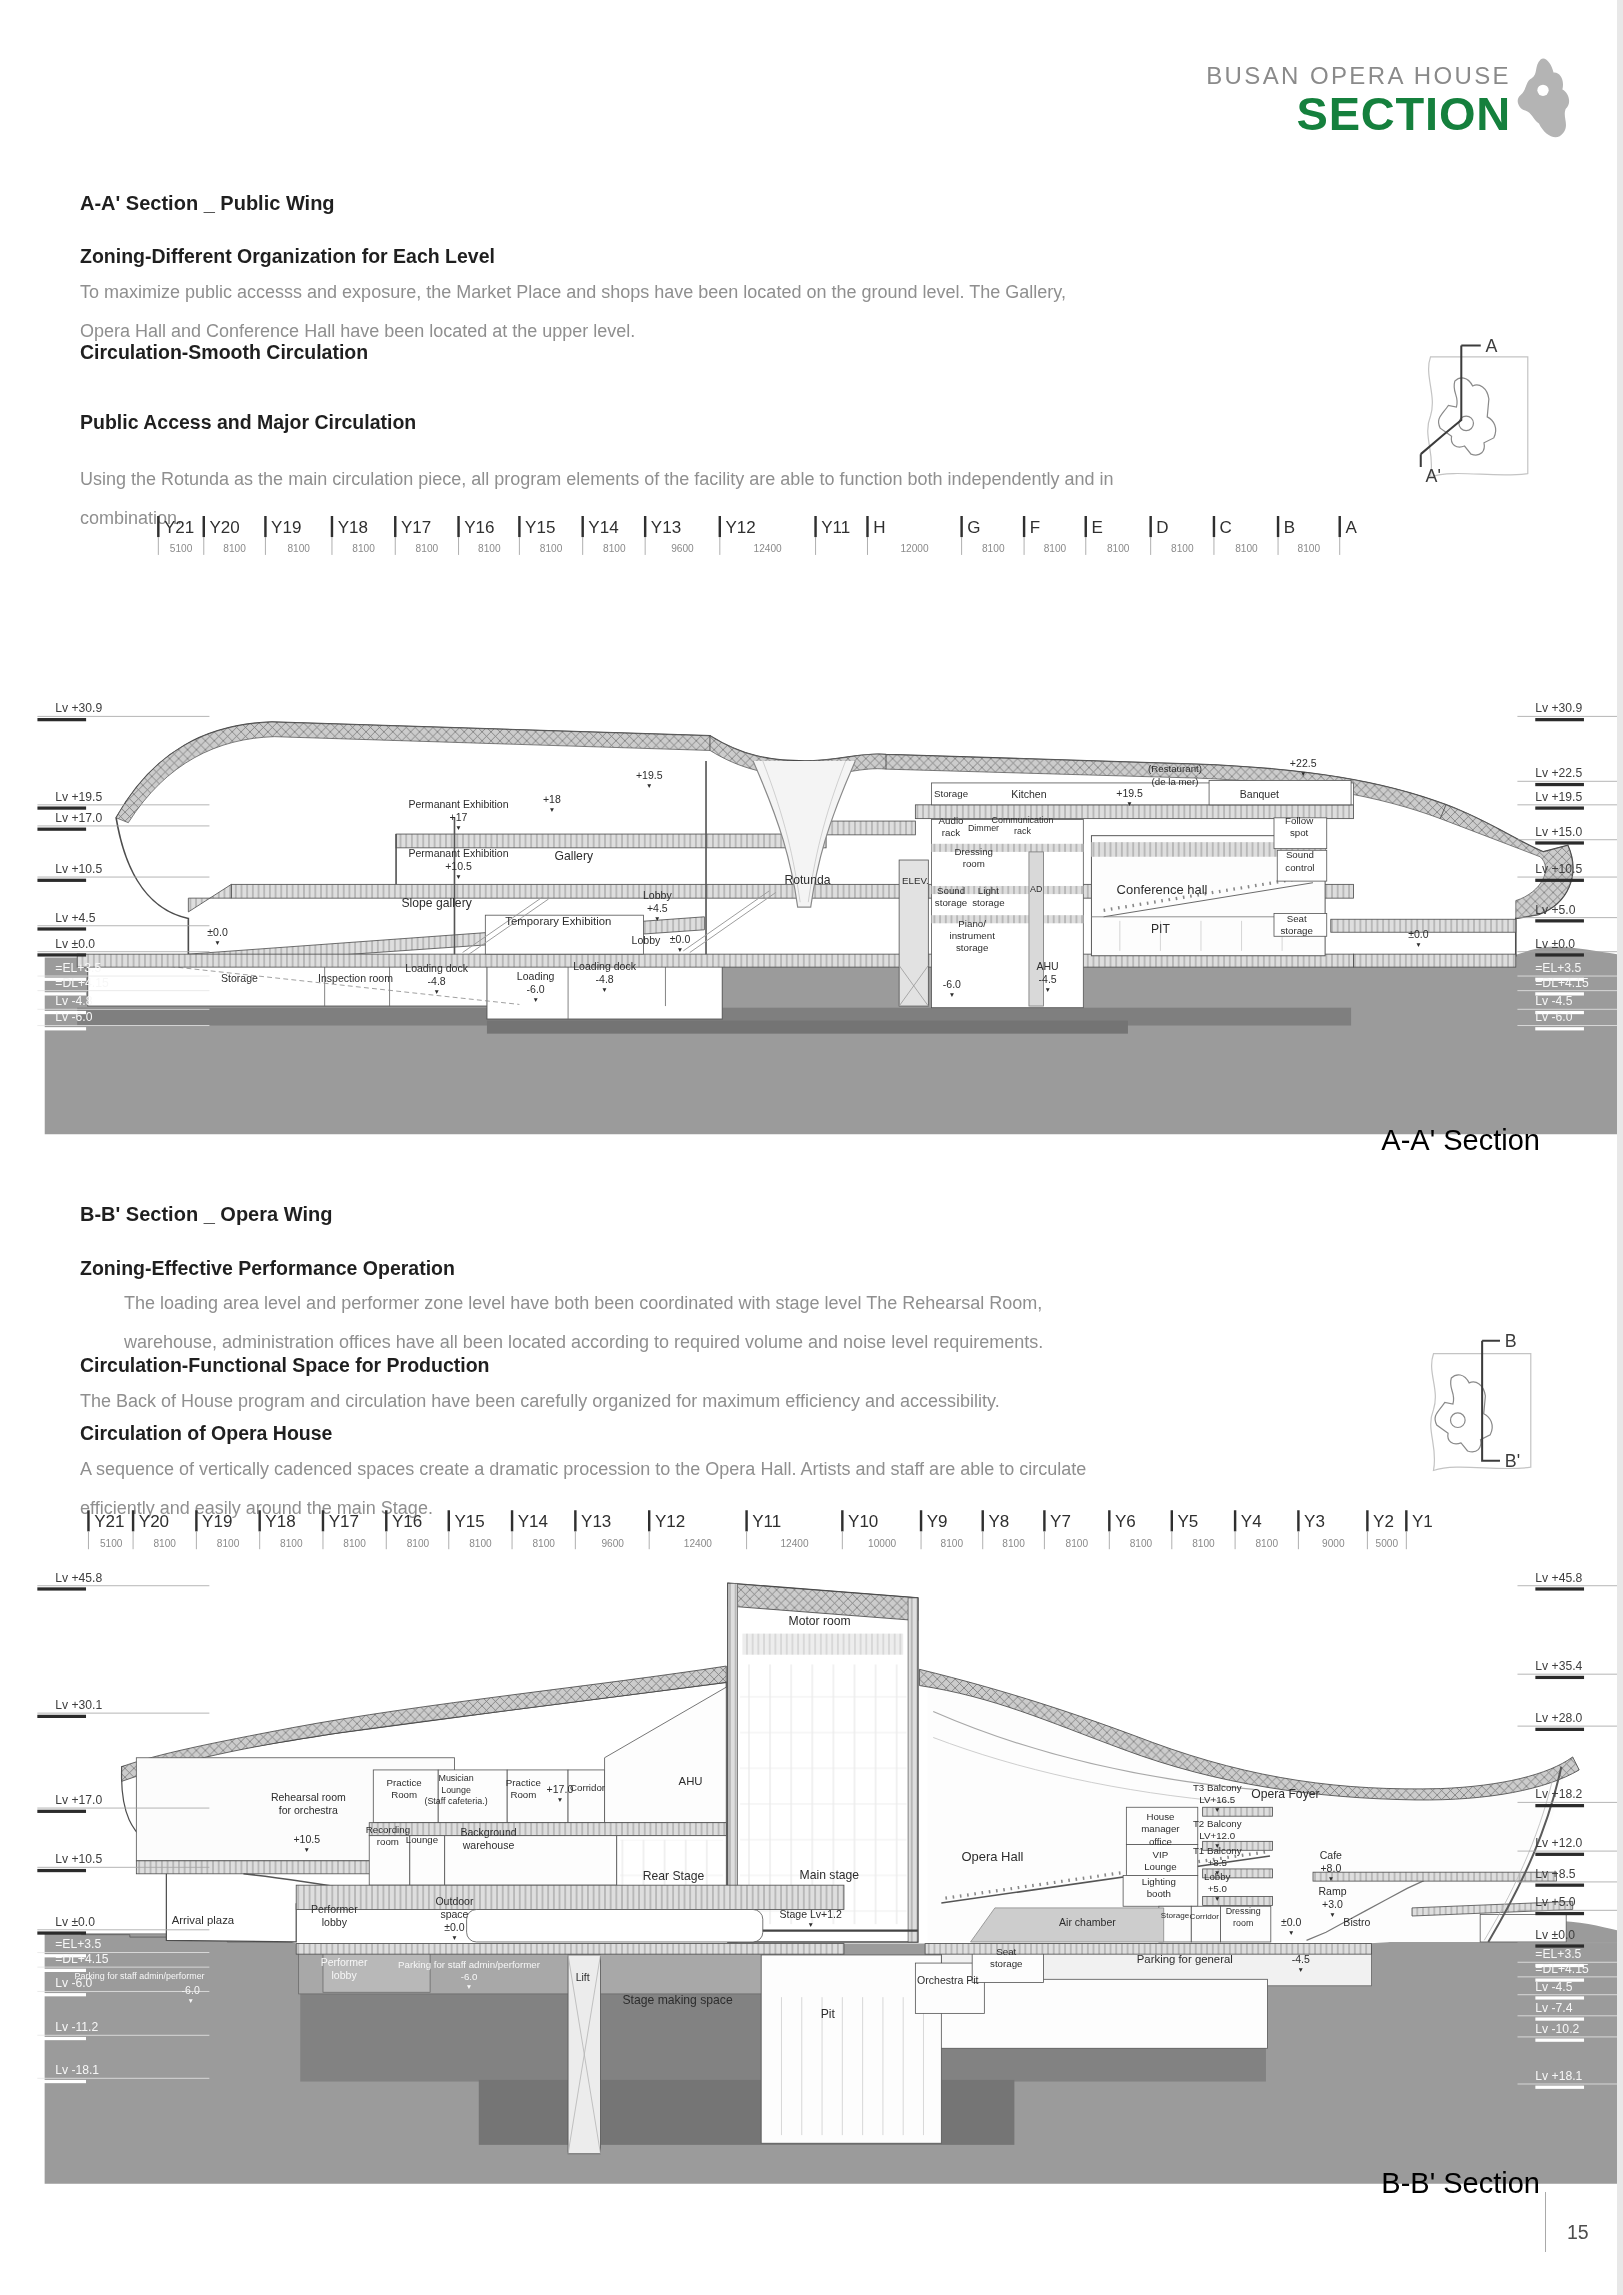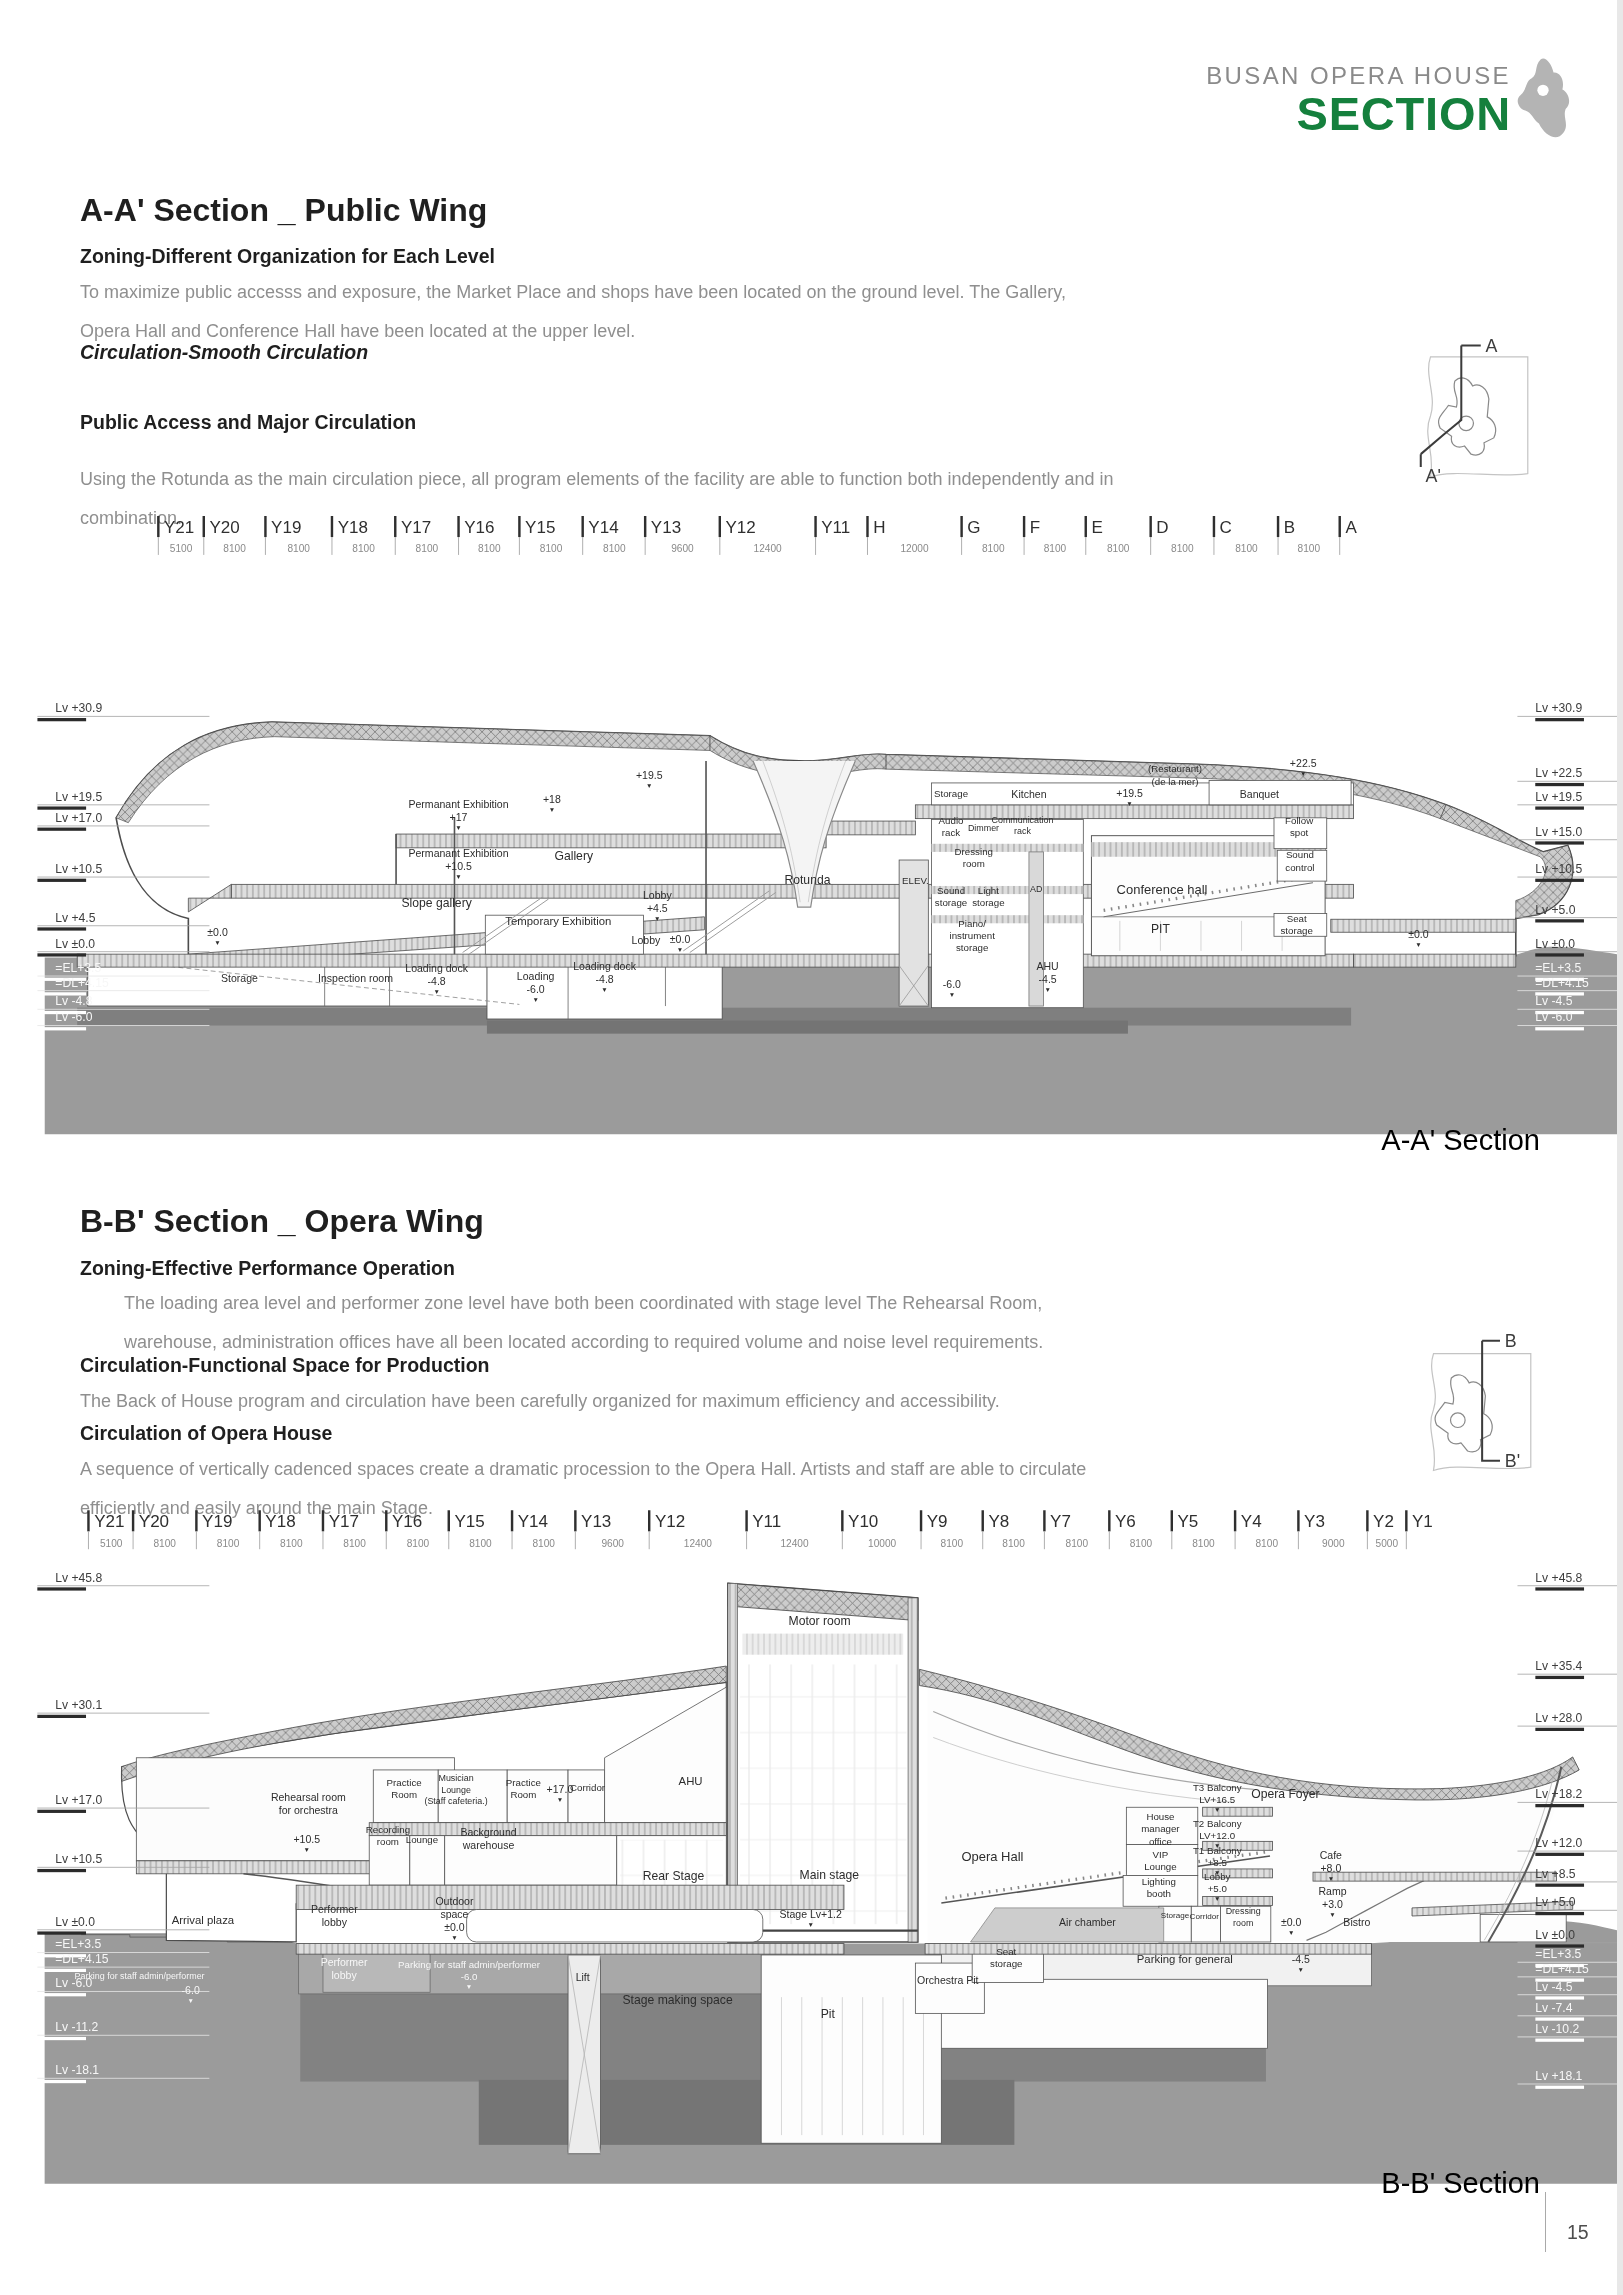--- a/index.html
+++ b/index.html
@@ -1,21 +1,21 @@
 <!DOCTYPE html>
 <html style="font-size:13px"><head>
 <meta charset="utf-8">
 <style>
   html,body{margin:0;padding:0;background:#e8e8e8;}
   .page{position:relative;width:1617px;height:2295px;background:#ffffff;overflow:hidden;
         font-family:"Liberation Sans",sans-serif;color:#2b2b2b;}
   .abs{position:absolute;}
   .brand{font-size:24px;letter-spacing:2.4px;color:#8a8a8a;white-space:nowrap;}
   .logo-title{font-size:47px;font-weight:bold;color:#15803d;letter-spacing:0.8px;white-space:nowrap;}
-  h2.sec-head{margin:0;font-size:32px;font-weight:bold;color:#1f1f1f;white-space:nowrap;}
+  h2.sec-head{margin:0;font-size:20px;font-weight:bold;color:#1f1f1f;white-space:nowrap;}
   .blk-title{font-size:19.5px;font-weight:bold;color:#1f1f1f;white-space:nowrap;}
   .blk-body{font-size:18px;line-height:39px;color:#8f8f8f;}
   .caption{text-align:right;}
   .caption .cap-title{font-size:29px;color:#000000;line-height:32px;white-space:nowrap;margin-top:44px;}
   .caption .cap-scale{font-size:14px;color:#ffffff;line-height:19.5px;white-space:nowrap;}
   .pagenum{font-size:19.5px;color:#4e4e4e;}
   .vrule{width:0.8px;background:#a9a9a9;}
   svg text{font-family:"Liberation Sans",sans-serif;}
 </style>
 </head>
@@ -28,21 +28,21 @@
   <svg class="abs" style="right:47px;top:58px;" width="54" height="84" viewBox="0 0 66 104">
     <path d="M30,2 C22,10 27,20 19,25 C11,29 13,40 5,46 C-2,52 3,63 11,65 C19,67 21,77 28,81
              C35,96 50,104 58,93 C66,83 57,73 61,63 C69,56 65,43 57,39 C60,27 54,17 46,18
              C44,8 36,-3 30,2 Z" fill="#b4b4b4"></path>
     <circle cx="33" cy="40" r="7" fill="#ffffff"></circle>
   </svg>
 
   <h2 class="sec-head abs" style="left:80px;top:192px;">A-A' Section _ Public Wing</h2>
   <div class="abs blk-title" style="left:80px;top:245px;">Zoning-Different Organization for Each Level</div>
   <div class="abs blk-body" style="left:80px;top:273px;width:998px;">To maximize public accesss and exposure, the Market Place and shops have been located on the ground level. The Gallery, Opera Hall and Conference Hall have been located at the upper level.</div>
-  <div class="abs blk-title" style="left:80px;top:341px;font-style:italic;">Circulation-Smooth Circulation</div>
+  <div class="abs blk-title" style="left:80px;top:341px;">Circulation-Smooth Circulation</div>
   <div class="abs blk-title" style="left:80px;top:411px;">Public Access and Major Circulation</div>
   <div class="abs blk-body" style="left:80px;top:460px;width:1096px;">Using the Rotunda as the main circulation piece, all program elements of the facility are able to function both independently and in combination.</div>
 
   <svg class="abs" style="left:1398px;top:339px;" width="142" height="150" viewBox="0 0 175 185">
     <path d="M40,22 L160,22 L160,166 C120,172 70,160 40,170 C46,140 30,120 40,95 C48,70 32,45 40,22 Z" fill="none" stroke="#c4c4c4" stroke-width="1.5"></path>
     <path d="M70,52 C66,66 76,70 72,84 L62,82 C54,94 46,98 52,110 L66,120 C64,130 72,136 82,132
              L90,142 C102,146 108,138 106,128 L118,122 C124,110 118,100 110,96 L112,74
              C110,60 100,54 92,58 C86,46 76,46 70,52 Z" fill="none" stroke="#8a8a8a" stroke-width="1.5"></path>
     <circle cx="84" cy="104" r="9" fill="none" stroke="#8a8a8a" stroke-width="1.5"></circle>
     <path d="M78,8 L102,8 M78,8 L78,100 L56,118 L28,142 M28,142 L28,158" fill="none" stroke="#3c3c3c" stroke-width="2.5"></path>

